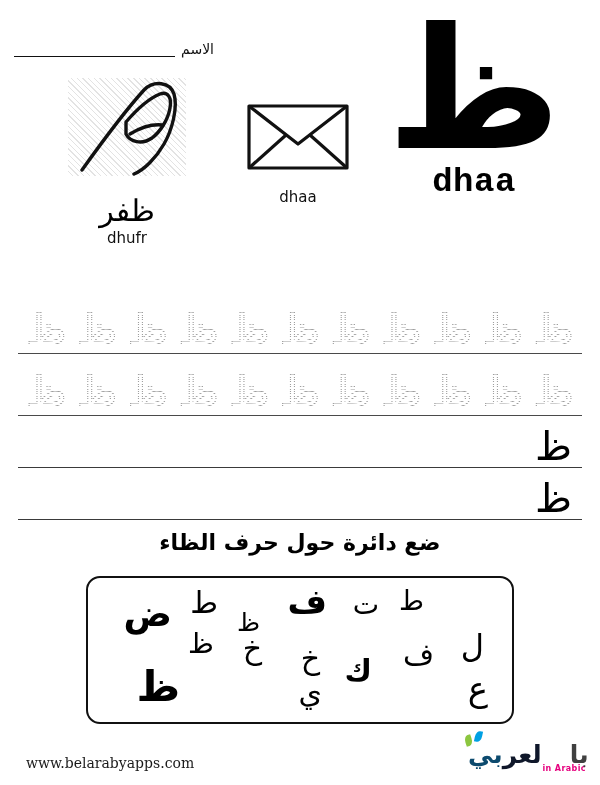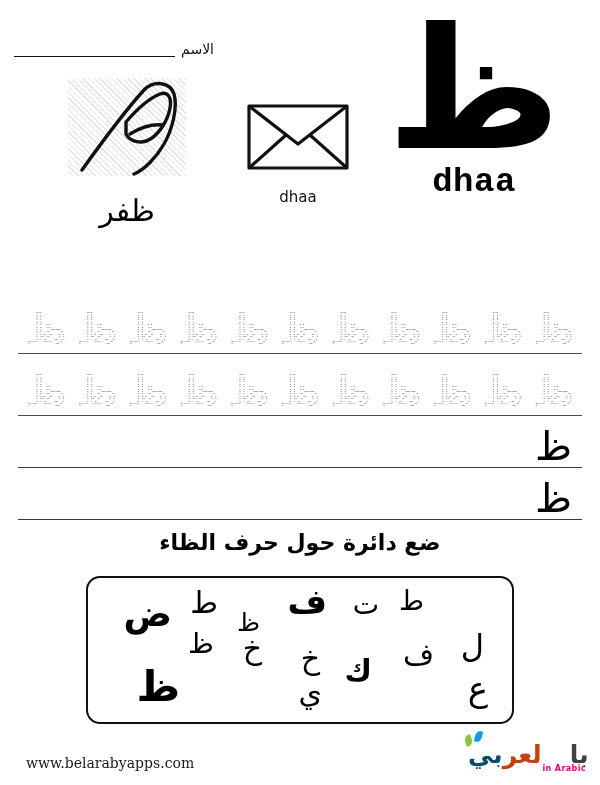--- a/index.html
+++ b/index.html
@@ -227,21 +227,21 @@
   .logo-word {
     font-family: "DejaVu Sans", sans-serif;
     direction: rtl;
     font-size: 25px;
     font-weight: 700;
     line-height: 1;
     position: relative;
     display: inline-block;
   }
   .logo-word .l1 { color: #404040; margin-left: 28px; }
-  .logo-word .l2 { color: #c2410c; }
+  .logo-word .l2 { color: #0f172a; }
   .logo-word .l3 { color: #0c4a6e; }
   .logo-sub {
     font-family: "DejaVu Sans", sans-serif;
     font-size: 8px;
     font-weight: 700;
     color: #e6007e;
     letter-spacing: 0.4px;
     margin-top: -3px;
     text-align: right;
   }
@@ -271,20 +271,21 @@
     <div class="pic-box hatched">
       <svg viewBox="0 0 118 98" xmlns="http://www.w3.org/2000/svg">
         <g fill="none" stroke="#111" stroke-width="3.4" stroke-linecap="round" stroke-linejoin="round">
           <path d="M14 92 C 34 64, 56 34, 76 12 C 86 2, 102 4, 106 16 C 110 30, 104 52, 96 66 C 88 80, 76 92, 66 96"></path>
           <path d="M58 44 C 70 30, 82 20, 92 16 C 100 13, 104 20, 102 30 C 100 42, 92 54, 84 60 C 74 67, 62 64, 58 56 Z"></path>
           <path d="M62 56 C 72 50, 84 46, 94 47"></path>
         </g>
       </svg>
     </div>
     <div class="word-ar">ظفر</div>
+    <div class="word-tr">dhufr</div>
   </div>
 
   <div class="word-card env">
     <div class="pic-box">
       <svg viewBox="0 0 118 98" xmlns="http://www.w3.org/2000/svg">
         <g fill="none" stroke="#111" stroke-width="3.2" stroke-linejoin="round">
           <rect x="10" y="18" width="98" height="62"></rect>
           <path d="M10 18 L59 56 L108 18"></path>
           <path d="M10 80 L47 47"></path>
           <path d="M108 80 L71 47"></path>

